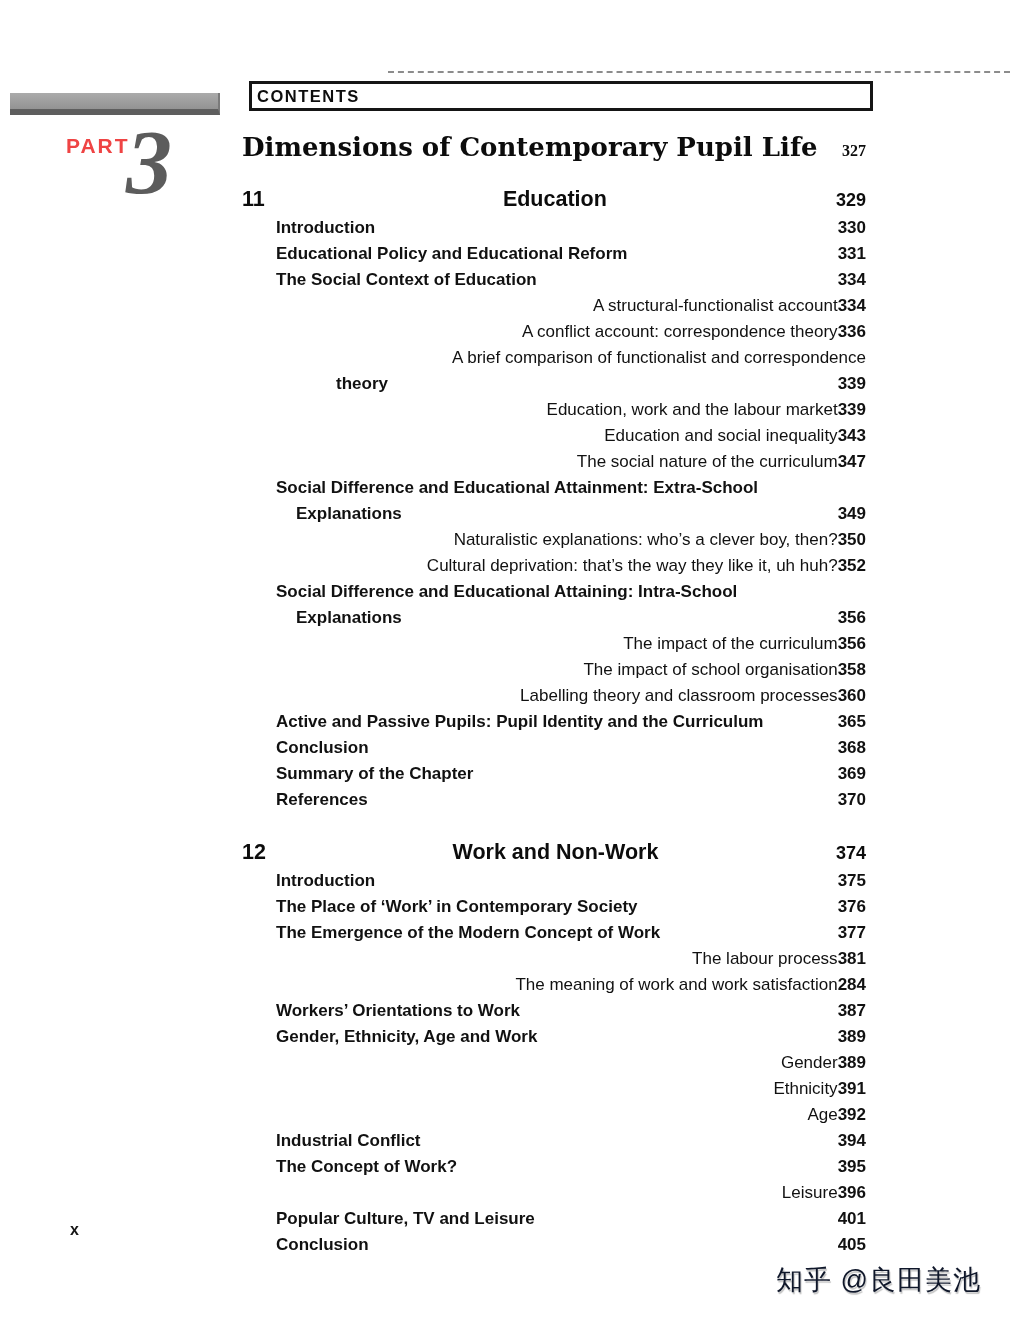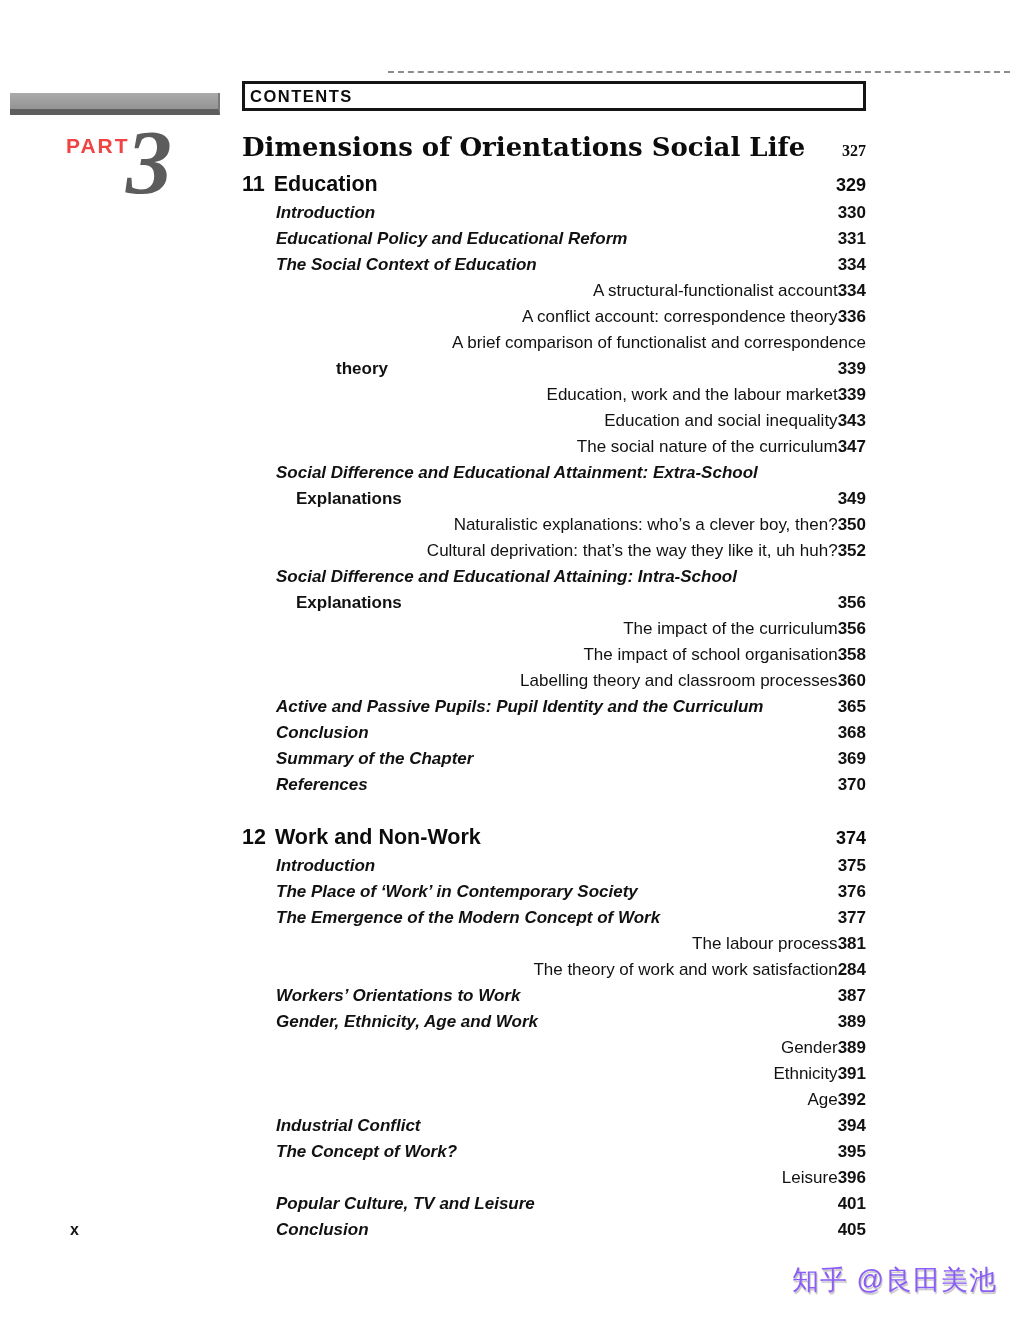--- a/index.html
+++ b/index.html
@@ -11,21 +11,21 @@
   .graybar{
     position:absolute;left:10px;top:93px;width:208px;height:16px;
     background:linear-gradient(#ababab,#939393);
     border-bottom:6px solid #5e5e5e;border-right:2px solid #7a7a7a;
   }
   
   .dash-top{position:absolute;left:388px;top:71px;width:622px;border-top:2px dashed #2f2f2f;opacity:.55;}
   .dash-bottom{position:absolute;left:300px;top:104px;width:556px;border-top:2px dashed #3a3a3a;opacity:.35;}
   
   .contents-box{
-    position:absolute;left:242px;top:81px;width:618px;height:24px;
+    position:absolute;left:249px;top:81px;width:618px;height:24px;
     border:3px solid #151515;display:flex;align-items:center;background:#fff;
   }
   .contents-box span{
     font-weight:700;font-size:16.5px;letter-spacing:1.5px;padding-left:5px;color:#0d0d0d;
   }
   
   .part-label{
     position:absolute;left:66px;top:134px;font-weight:700;font-size:21px;
     letter-spacing:2px;color:#ef4444;
   }
@@ -36,61 +36,60 @@
   
   .toc{position:absolute;left:242px;top:130px;width:624px;}
   .title-row{
     display:flex;justify-content:space-between;align-items:baseline;
     font-family:"DejaVu Serif","Liberation Serif",serif;font-weight:700;font-size:26px;
     line-height:34px;color:#0c0c0c;
   }
   .title-row .page{font-family:Liberation Serif, serif;font-size:16px;font-weight:700;}
   .chapter-heading{
     display:flex;align-items:baseline;font-weight:700;font-size:21.5px;line-height:30px;
-    margin-top:1px;color:#0c0c0c;
+    margin-top:16px;color:#0c0c0c;text-align:center;
   }
   .chapter-heading .ch-num{margin-right:9px;}
   .chapter-heading .ch-title{flex:1;}
   .chapter-heading .page{font-size:18px;}
   .chapter + .chapter{margin-top:24px;}
   .row{display:flex;align-items:baseline;height:26px;font-size:17px;line-height:26px;}
   .row .txt{flex:1;white-space:nowrap;}
   .row .page{font-weight:700;}
-  .row.l1 .txt{padding-left:34px;font-weight:700;font-style:italic;}
+  .row.l1 .txt{padding-left:34px;font-weight:700;}
   .row.l1c .txt{padding-left:54px;font-weight:700;}
   .row.l2 .txt{padding-left:74px;font-weight:400;text-align:right;}
   .row.l2c .txt{padding-left:94px;font-weight:700;}
   
   .folio{position:absolute;left:70px;top:1221px;font-weight:700;font-size:16px;color:#161616;}
   .watermark{
     position:absolute;left:776px;top:1262px;font-size:27px;letter-spacing:1px;
-    color:#8b5cf6;text-shadow:1px 2px 1px #c3c3c3;white-space:nowrap;
+    color:#0f172a;text-shadow:1px 2px 1px #c3c3c3;white-space:nowrap;
     font-family:"Liberation Sans",sans-serif;
-    margin-left:16px;
   }
 </style>
 </head>
 <body>
 
 <div id="page">
 
   <div class="graybar"></div>
   <div class="dash-top"></div>
   <div class="dash-bottom"></div>
 
   <div class="contents-box">
     <span>CONTENTS</span>
   </div>
 
   <div class="part-label">PART</div>
   <div class="part-num">3</div>
 
   <div class="toc">
     <div class="title-row">
-      <span>Dimensions of Orientations Social Life</span>
+      <span>Dimensions of Contemporary Pupil Life</span>
       <span class="page">327</span>
     </div>
     <div id="chapters">
         <div class="chapter">
           <div class="chapter-heading">
             <span class="ch-num">11</span>
             <span class="ch-title">Education</span>
             <span class="page">329</span>
           </div>
           <div class="row l1">
@@ -202,21 +201,21 @@
           </div>
           <div class="row l1">
             <span class="txt">The Emergence of the Modern Concept of Work</span>
             <span class="page">377</span>
           </div>
           <div class="row l2">
             <span class="txt">The labour process</span>
             <span class="page">381</span>
           </div>
           <div class="row l2">
-            <span class="txt">The theory of work and work satisfaction</span>
+            <span class="txt">The meaning of work and work satisfaction</span>
             <span class="page">284</span>
           </div>
           <div class="row l1">
             <span class="txt">Workers’ Orientations to Work</span>
             <span class="page">387</span>
           </div>
           <div class="row l1">
             <span class="txt">Gender, Ethnicity, Age and Work</span>
             <span class="page">389</span>
           </div>

